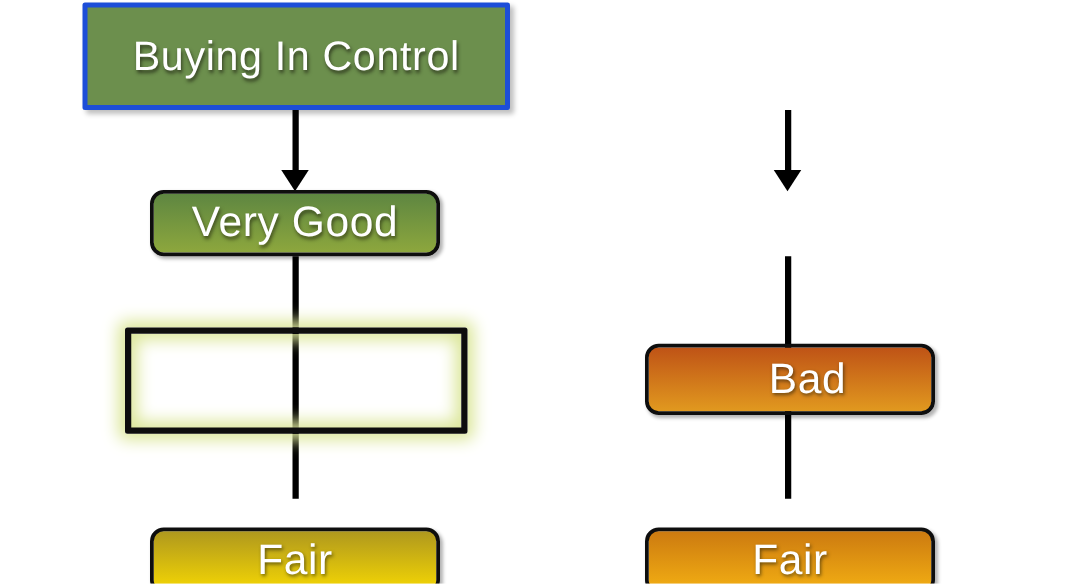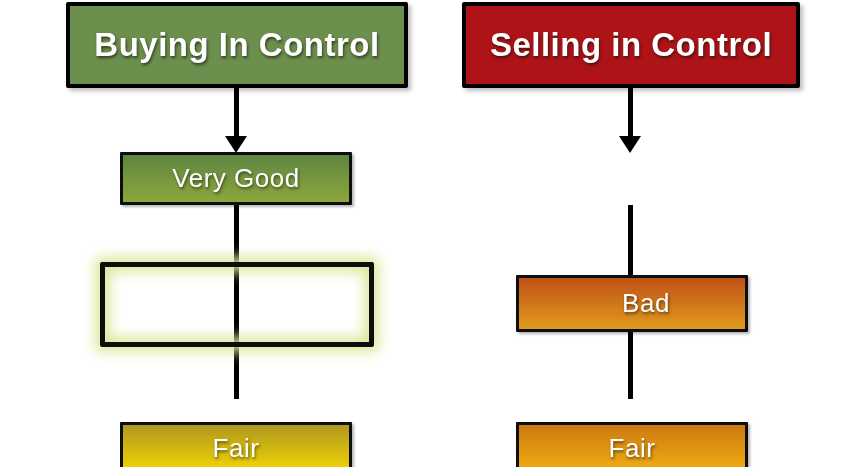--- a/index.html
+++ b/index.html
@@ -13,28 +13,28 @@
     width: 864px;
     height: 467px;
     background: #ffffff;
     overflow: hidden;
   }
   
   .header-box {
     position: absolute;
     box-sizing: border-box;
     height: 86px;
-    border: 4px solid #000000;
+    border: 4px solid #1d4ed8;
     border-radius: 2px;
     display: flex;
     align-items: center;
     justify-content: center;
     color: #ffffff;
     font-size: 33px;
-    font-weight: 700;
+    font-weight: 400;
     letter-spacing: 0.5px;
     text-shadow: 1px 2px 3px rgba(20,20,10,0.65);
     box-shadow: 3px 3px 4px rgba(0,0,0,0.25);
   }
   .header-left  { left: 66px;  top: 2px; width: 342px; }
   .header-right { left: 462px; top: 2px; width: 338px; }
 
   
   .arrow { position: absolute; }
   .arrow .shaft {
@@ -65,26 +65,26 @@
   .connector-left  { left: 234px; top: 205px; height: 194px; }
   .connector-right { left: 628px; top: 205px; height: 194px; }
 
   
   .level-box {
     position: absolute;
     box-sizing: border-box;
     width: 232px;
     height: 53px;
     border: 3px solid #0e0e0e;
-    border-radius: 1px;
+    border-radius: 11px;
     display: flex;
     align-items: center;
     justify-content: center;
     color: #ffffff;
-    font-size: 26px;
+    font-size: 34px;
     font-weight: 500;
     letter-spacing: 0.5px;
     text-shadow: 1px 2px 3px rgba(25,25,10,0.6);
     box-shadow: 2px 2px 3px rgba(0,0,0,0.3);
     z-index: 3;
   }
   .lv-col-left  { left: 120px; }
   .lv-col-right { left: 516px; }
   .lv-row-1 { top: 152px; }
   .lv-row-2 { top: 275px; height: 57px; }
@@ -118,21 +118,20 @@
 
   <div class="connector connector-left"></div>
 
   <div class="level-box lv-col-left lv-row-1" style="background: linear-gradient(rgb(94, 134, 65), rgb(141, 167, 61));">Very Good</div>
 
   <div class="highlight-frame" style="box-shadow: rgb(220, 231, 155) 0px 0px 13px 5px, rgb(220, 231, 155) 0px 0px 13px 5px inset;"></div>
 
 
   <div class="level-box lv-col-left lv-row-3" style="background: linear-gradient(rgb(175, 152, 30), rgb(244, 214, 3));">Fair</div>
 
-  <div class="header-box header-right" style="background: rgb(174, 19, 24);">Selling in Control</div>
 
   <div class="arrow arrow-right">
     <div class="shaft"></div>
     <div class="head"></div>
   </div>
 
   <div class="connector connector-right"></div>
 
 
   <div class="level-box lv-col-right lv-row-2" style="background: linear-gradient(rgb(191, 83, 22), rgb(225, 153, 31)); padding-left: 28px;">Bad</div>

